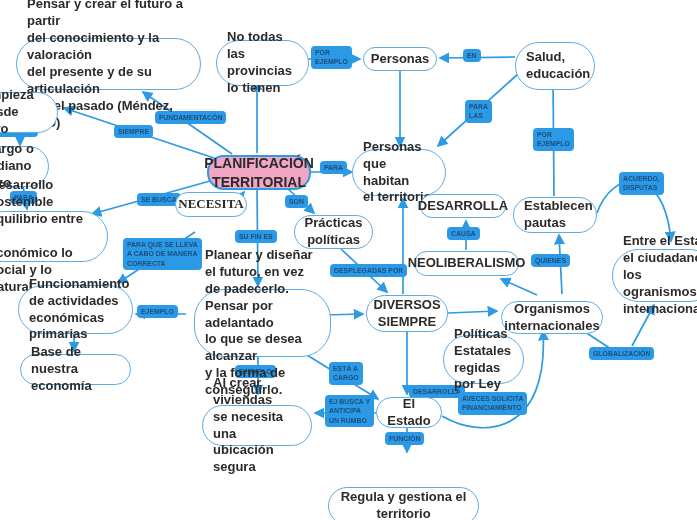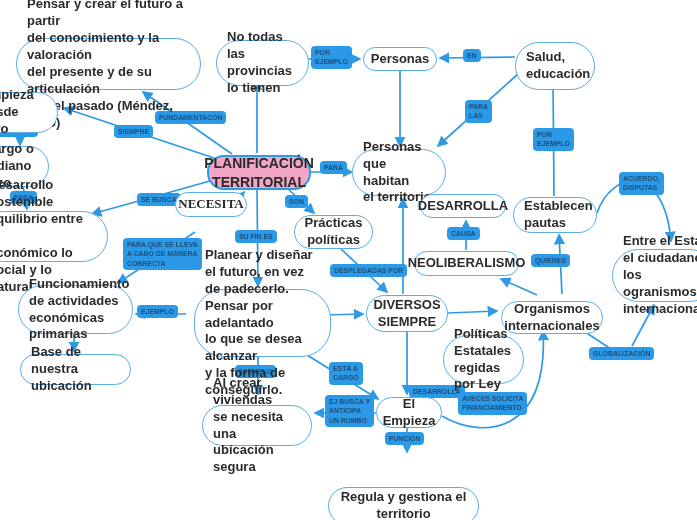--- a/index.html
+++ b/index.html
@@ -124,25 +124,25 @@
 internacionales</div>
   <div class="node" style="left:443px;top:335px;width:81px;height:49px;">Políticas
 Estatales
 regidas
 por Ley</div>
   <div class="node" style="left:18px;top:285px;width:115px;height:49px;">Funcionamiento
 de actividades
 económicas
 primarias</div>
   <div class="node" style="left:20px;top:354px;width:111px;height:31px;">Base de nuestra
-ubicación</div>
+economía</div>
   <div class="node" style="left:202px;top:397px;width:110px;height:41px;margin-top:8px;">Al crear viviendas
 se necesita una
 ubicación segura</div>
-  <div class="node center-text" style="left:376px;top:397px;width:66px;height:31px;">El Empieza</div>
+  <div class="node center-text" style="left:376px;top:397px;width:66px;height:31px;">El Estado</div>
   <div class="node center-text" style="left:328px;top:455px;width:151px;height:38px;margin-top:32px;">Regula y gestiona el territorio</div>
 
   <div class="chip" style="left:114px;top:125px;">SIEMPRE</div>
   <div class="chip" style="left:155px;top:111px;">FUNDAMENTACÓN</div>
   <div class="chip" style="left:-16px;top:124px;">PUEDE SER A</div>
   <div class="chip" style="left:10px;top:191px;">PARA</div>
   <div class="chip" style="left:137px;top:193px;">SE BUSCA</div>
   <div class="chip" style="left:123px;top:238px;">PARA QUE SE LLEVA
 A CABO DE MANERA
 CORRECTA</div>

